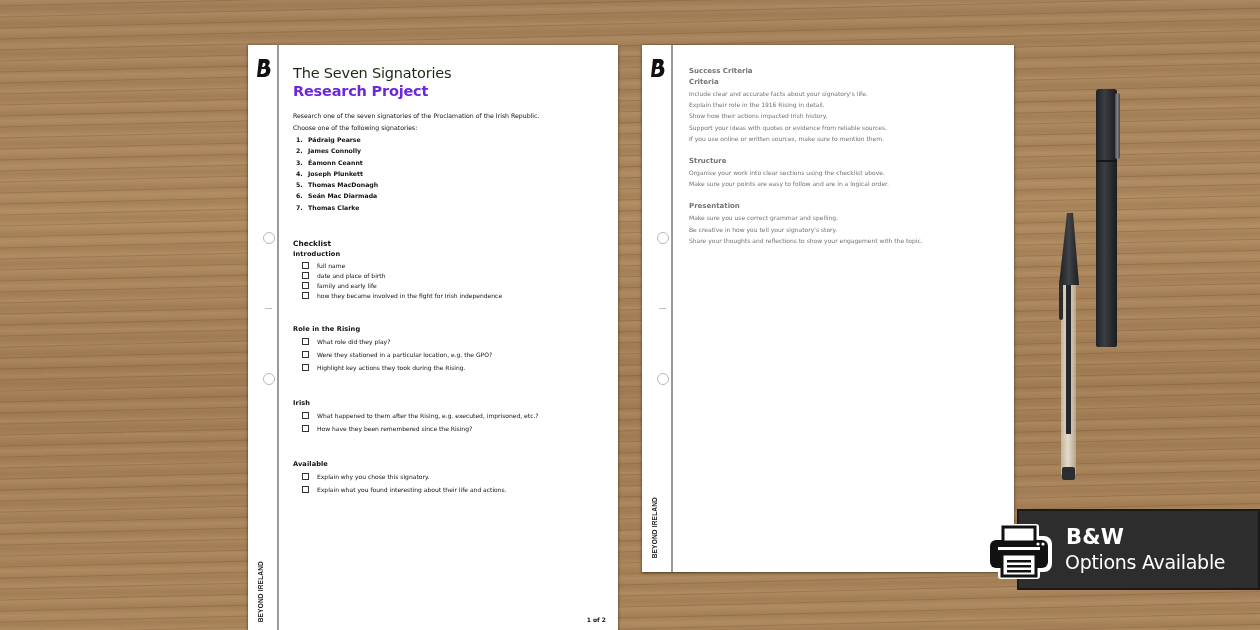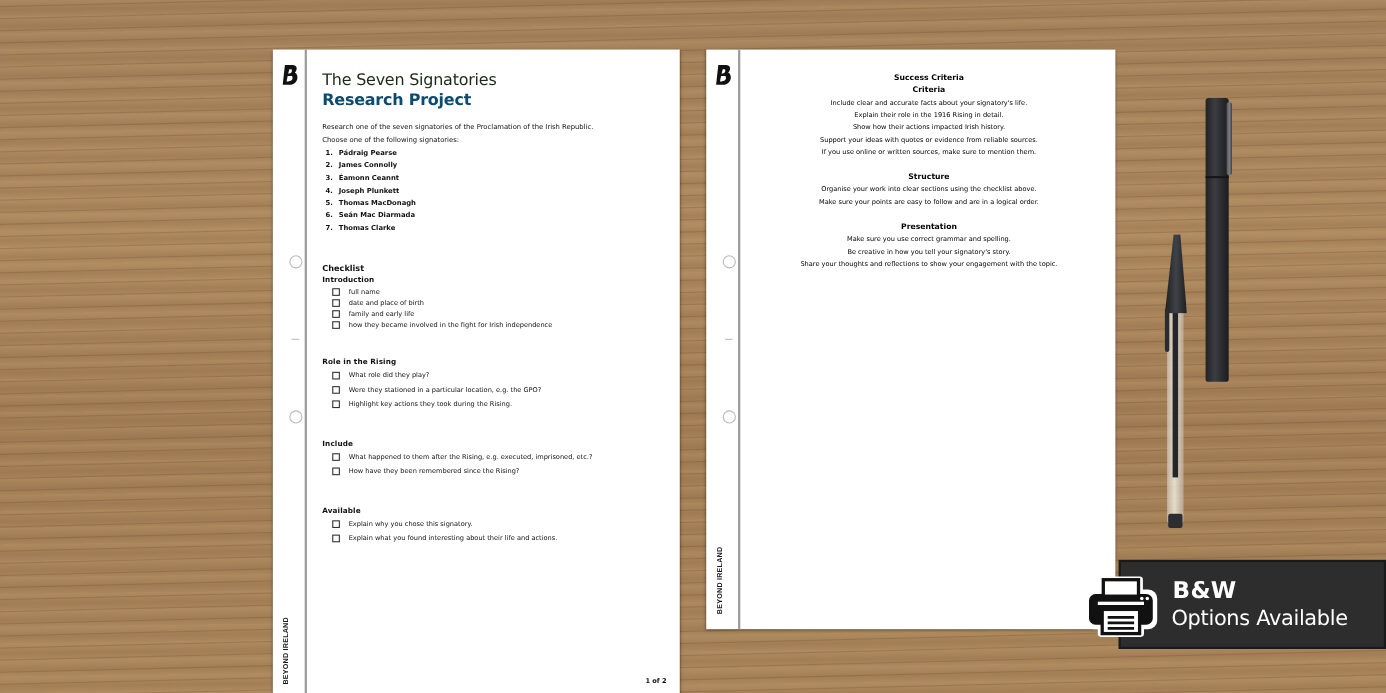--- a/index.html
+++ b/index.html
@@ -38,41 +38,41 @@
     position: absolute; left: 9px; bottom: 14px;
     writing-mode: vertical-rl; transform: rotate(180deg);
     font-family: "Liberation Sans", sans-serif; font-weight: bold;
     font-size: 6.5px; letter-spacing: 0.2px; color: #1a1a1a;
   }
   .content {
     position: absolute; left: 45px; right: 14px; top: 20px;
     color: #111;
   }
   .title-1 { font-size: 14.5px; color: #1a2a14; line-height: 17px; letter-spacing: -0.2px; }
-  .title-2 { font-size: 14.5px; font-weight: bold; color: #0c4a6e; line-height: 18px; letter-spacing: -0.2px; }
+  .title-2 { font-size: 14.5px; font-weight: bold; color: #6d28d9; line-height: 18px; letter-spacing: -0.2px; }
   .p { font-size: 6.2px; line-height: 11.5px; color: #111; }
   .intro { margin-top: 10px; }
   .ol { margin-top: 1px; padding-left: 3px; }
   .ol-item { font-size: 6.2px; line-height: 11.3px; font-weight: bold; color: #111; display: flex; }
   .ol-num { width: 12px; }
   .h-check { font-size: 7.4px; font-weight: bold; margin-top: 26px; line-height: 10px; }
   .h-sub { font-size: 6.6px; font-weight: bold; line-height: 11px; letter-spacing: 0.1px; }
   .h-sub.gap { margin-top: 24px; }
   .cb-row { display: flex; align-items: center; padding-left: 9px; font-size: 6px; color: #111; }
   .cb-row.tight { height: 10px; }
   .cb-row.loose { height: 13px; }
   .cb {
     width: 7px; height: 7px; border: 0.8px solid #333; margin-right: 8px; flex: none; background: #fff;
   }
   .page-num {
     position: absolute; right: 12px; bottom: 13px; font-size: 6px; font-weight: bold; color: #111;
   }
 
   
-  .rc { position: absolute; left: 47px; right: 14px; top: 21px; color: #000000; text-align: center; }
+  .rc { position: absolute; left: 47px; right: 14px; top: 21px; color: #737373; }
   .r-h1 { font-size: 7px; font-weight: bold; line-height: 11px; }
   .r-h2 { font-size: 7px; font-weight: bold; line-height: 11px; }
   .r-h2.gap { margin-top: 12px; }
   .r-p { font-size: 6px; line-height: 11.2px; }
 
   
   .pen-marker {
     position: absolute; left: 1096px; top: 89px; width: 21px; height: 258px;
     background: linear-gradient(90deg, #202226 0%, #3a3d42 40%, #2a2c30 70%, #1b1c1f 100%);
     border-radius: 3px 3px 2px 2px;
@@ -197,21 +197,21 @@
       </div>
     <div class="cb-row loose">
         <span class="cb"></span>
         <span>Were they stationed in a particular location, e.g. the GPO?</span>
       </div>
     <div class="cb-row loose">
         <span class="cb"></span>
         <span>Highlight key actions they took during the Rising.</span>
       </div>
 
-    <div class="h-sub gap">Include</div>
+    <div class="h-sub gap">Irish</div>
     <div class="cb-row loose">
         <span class="cb"></span>
         <span>What happened to them after the Rising, e.g. executed, imprisoned, etc.?</span>
       </div>
     <div class="cb-row loose">
         <span class="cb"></span>
         <span>How have they been remembered since the Rising?</span>
       </div>
 
     <div class="h-sub gap">Available</div>

